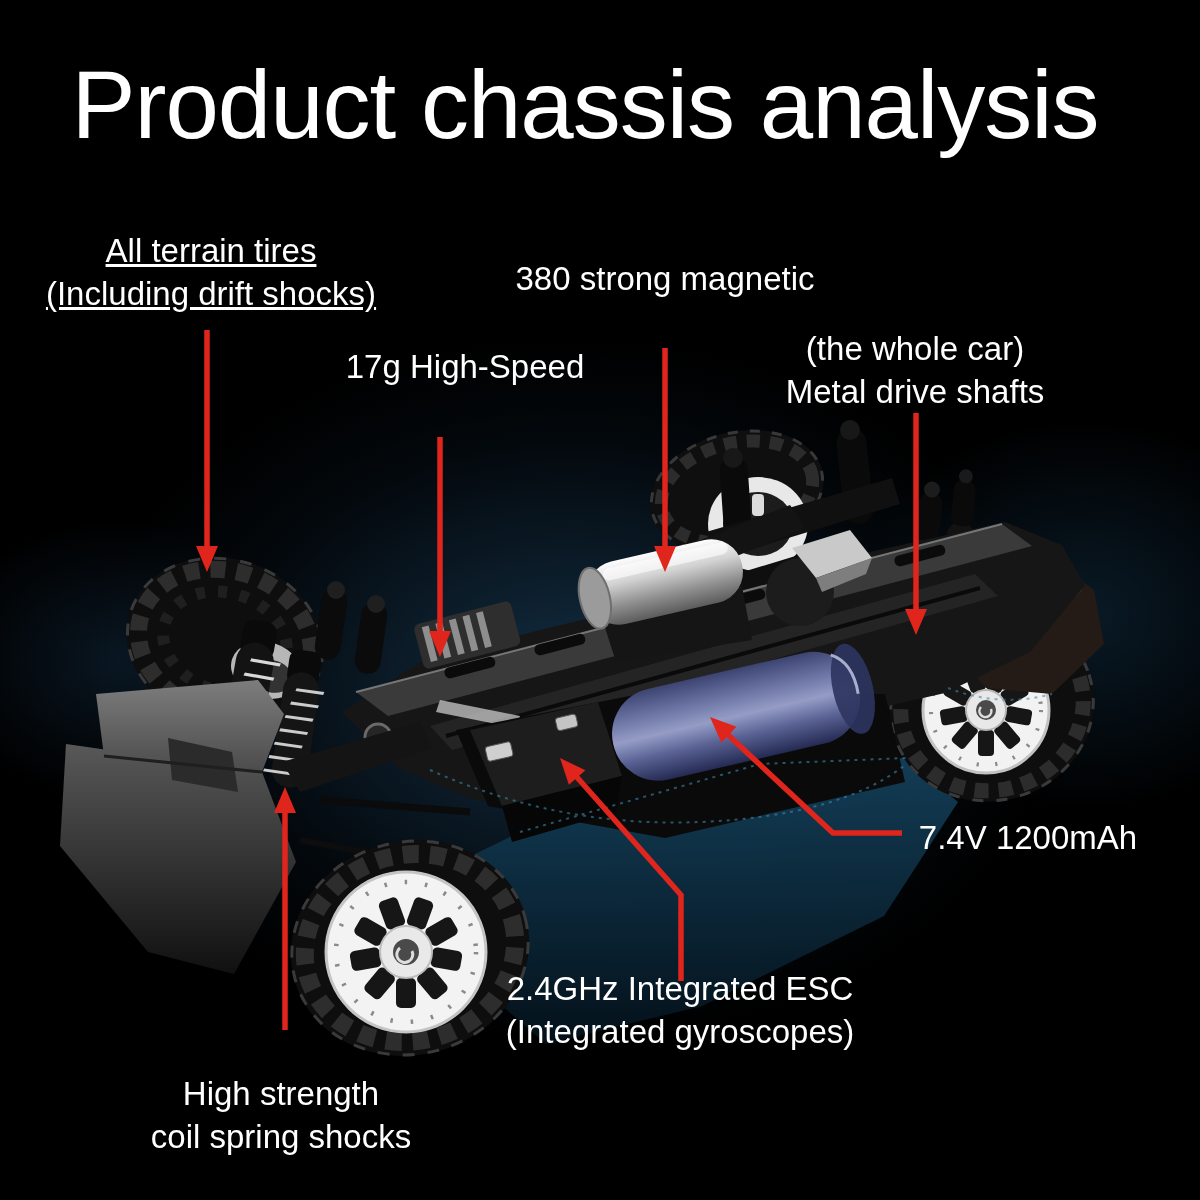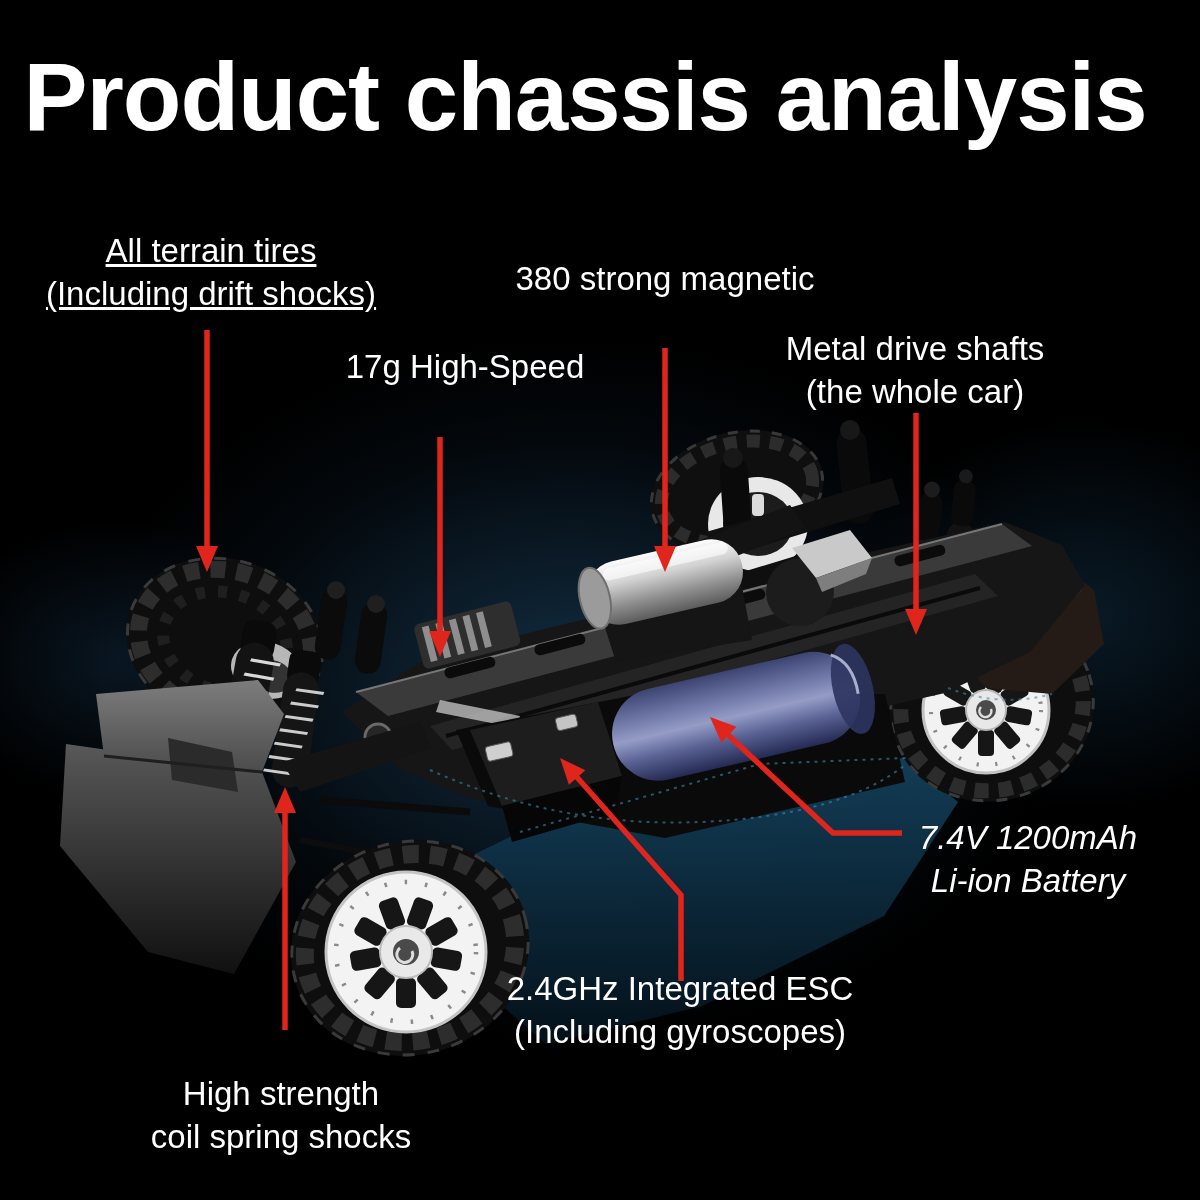--- a/index.html
+++ b/index.html
@@ -16,22 +16,22 @@
   }
   .glow{
     position:absolute;left:0;top:0;width:1200px;height:1200px;
     background:
       radial-gradient(620px 450px at 570px 690px, rgba(34,84,122,.55), rgba(12,30,46,.28) 55%, rgba(0,0,0,0) 78%),
       radial-gradient(320px 270px at 1085px 615px, rgba(22,62,92,.42), rgba(0,0,0,0) 72%),
       radial-gradient(260px 200px at 120px 660px, rgba(24,58,88,.38), rgba(0,0,0,0) 70%);
   }
   svg.scene{position:absolute;left:0;top:0;}
   .page-title{
-    position:absolute;left:585px;top:42px;transform:translateX(-50%);
-    color:var(--color-text);font-size:96px;font-weight:700;white-space:nowrap;
+    position:absolute;left:585px;top:50px;transform:translateX(-50%);
+    color:var(--color-text);font-size:96px;font-weight:400;white-space:nowrap;
     letter-spacing:-1px;
   }
   .callout{
     position:absolute;transform:translateX(-50%);
     text-align:center;color:var(--color-text);
     font-size:33px;line-height:1.31;white-space:nowrap;
   }
   .callout span{display:block;}
   .arrow-line{stroke:var(--color-arrow);stroke-width:5.5;fill:none;}
   .arrow-head{fill:var(--color-arrow);stroke:none;}
@@ -346,30 +346,29 @@
 <div class="page-title">Product chassis analysis</div>
 
 <div class="callout" style="left:211px;top:229px;text-decoration:underline;">
   <span>All terrain tires</span>
   <span>(Including drift shocks)</span>
 </div>
 <div class="callout" style="left:665px;top:257px;">
   <span>380 strong magnetic</span>
 </div>
 <div class="callout" style="left:915px;top:327px;">
+  <span>(the whole car)</span>
   <span>Metal drive shafts</span>
-  <span>(the whole car)</span>
 </div>
 <div class="callout" style="left:445px;top:345px;margin-left:20px;">
   <span>17g High-Speed</span>
 </div>
-<div class="callout" style="left:1028px;top:816px;font-style:italic;">
+<div class="callout" style="left:1028px;top:816px;">
   <span>7.4V 1200mAh</span>
-  <span>Li-ion Battery</span>
 </div>
 <div class="callout" style="left:680px;top:967px;text-align:center;">
   <span>2.4GHz Integrated ESC</span>
-  <span>(Including gyroscopes)</span>
+  <span>(Integrated gyroscopes)</span>
 </div>
 <div class="callout" style="left:281px;top:1072px;">
   <span>High strength</span>
   <span>coil spring shocks</span>
 </div>
 
 </body></html>

